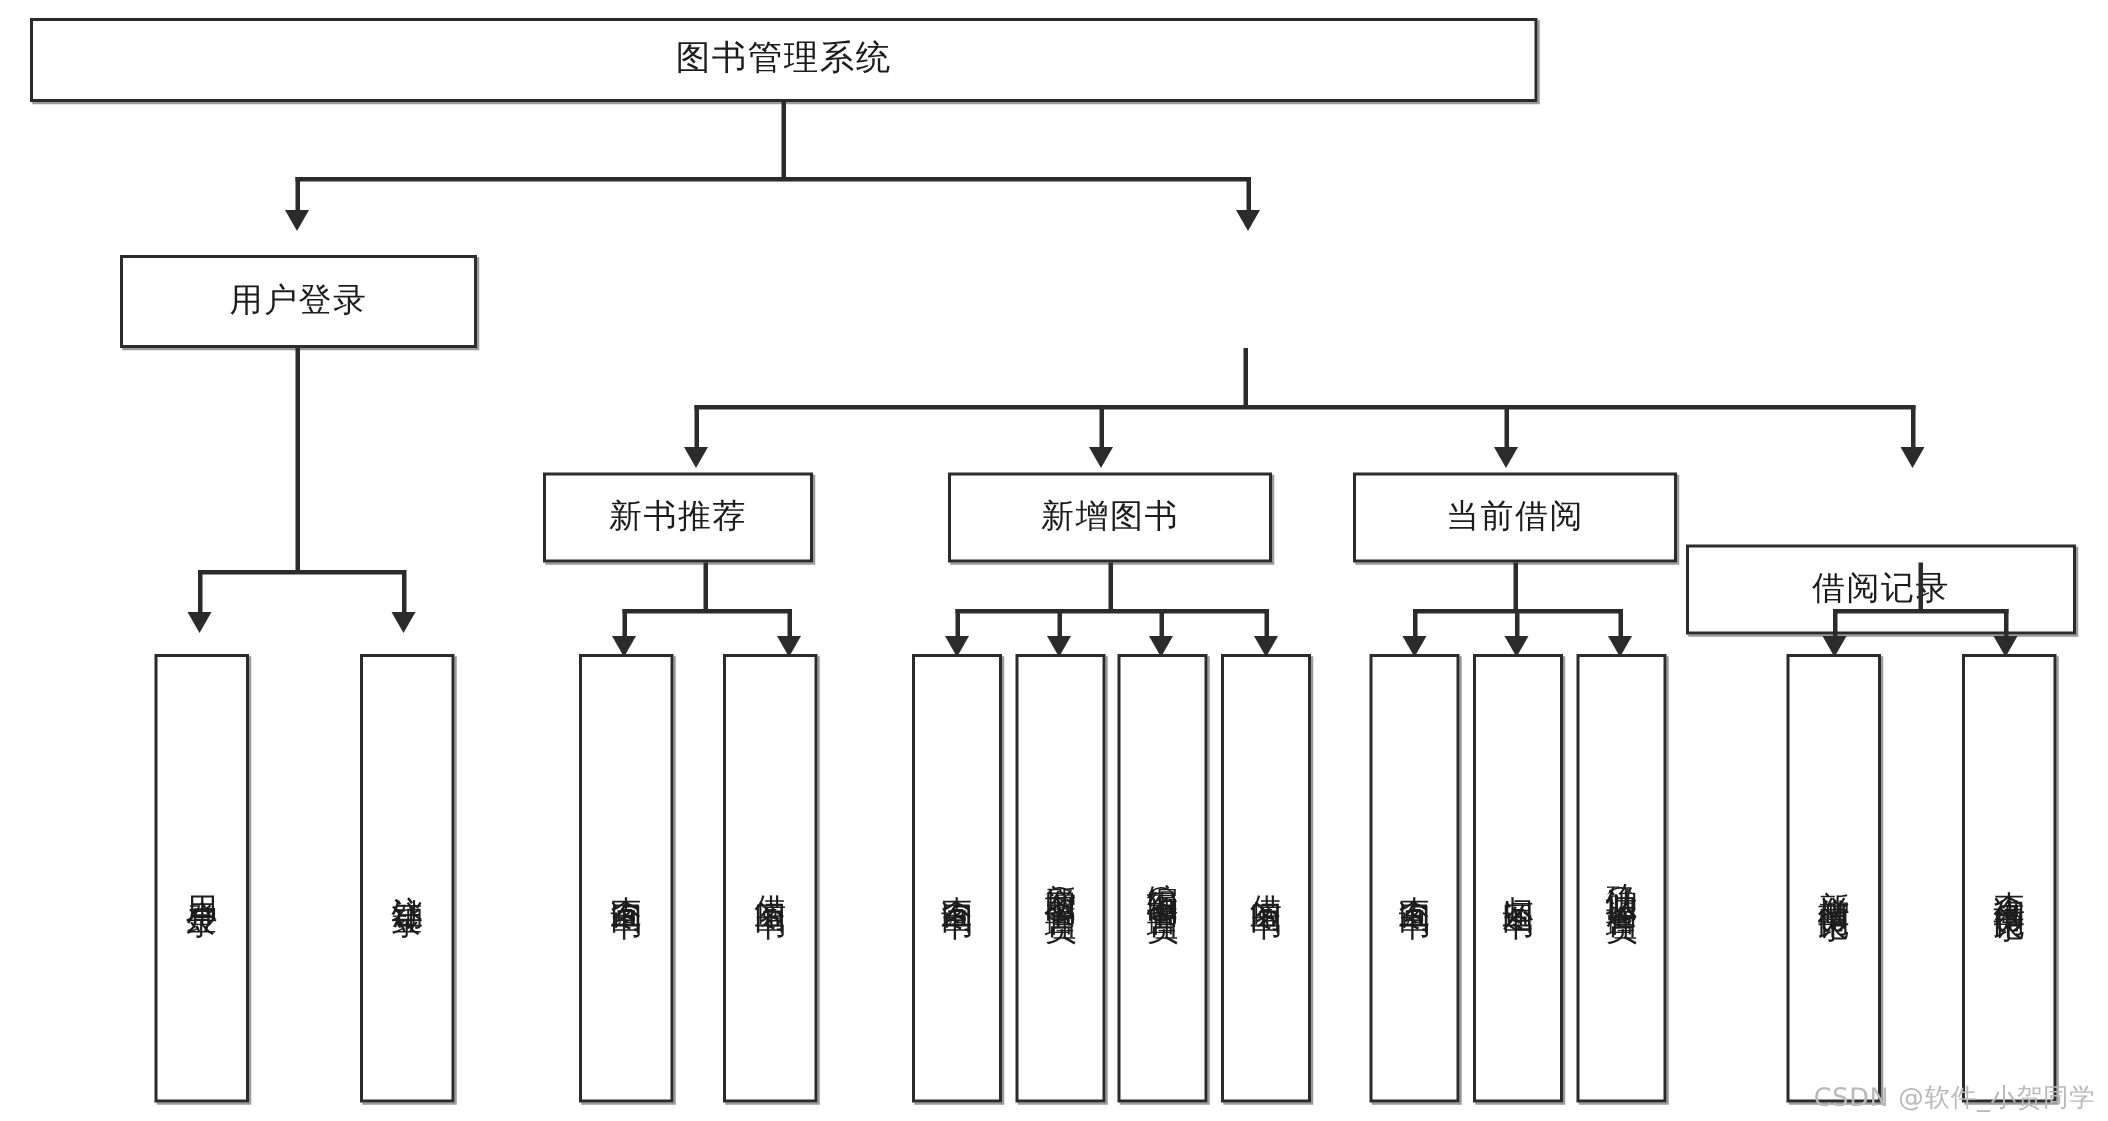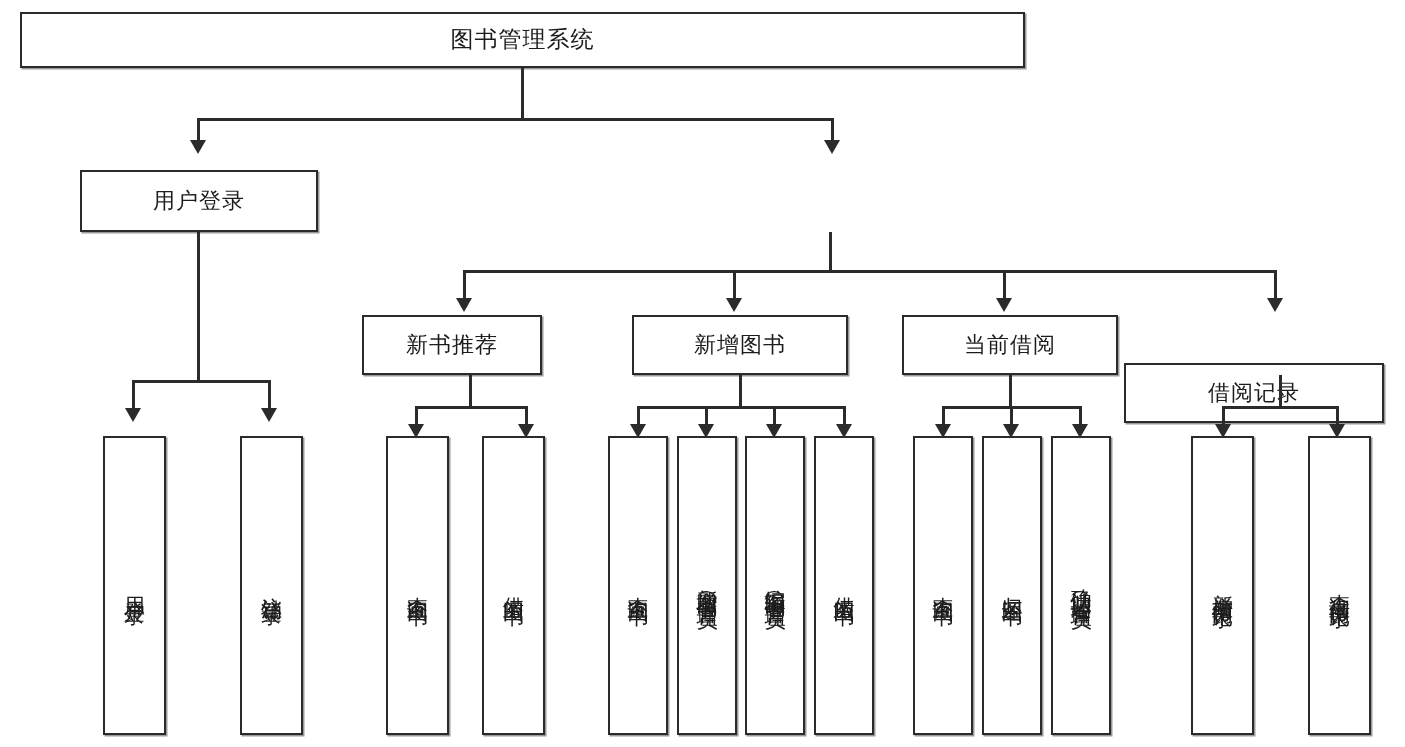--- a/index.html
+++ b/index.html
@@ -209,14 +209,15 @@
     <span class="label">确认归还（管理员）</span>
   </div>
 
   <div class="node v" style="left:1191px; top:436px; width:63px; height:299px;">
     <span class="label">新增借阅记录</span>
   </div>
   <div class="node v" style="left:1308px; top:436px; width:63px; height:299px;">
     <span class="label">查询借阅记录</span>
   </div>
 
+  <div id="watermark">CSDN @软件_小贺同学</div>
 
 </div>
 
 </body></html>

